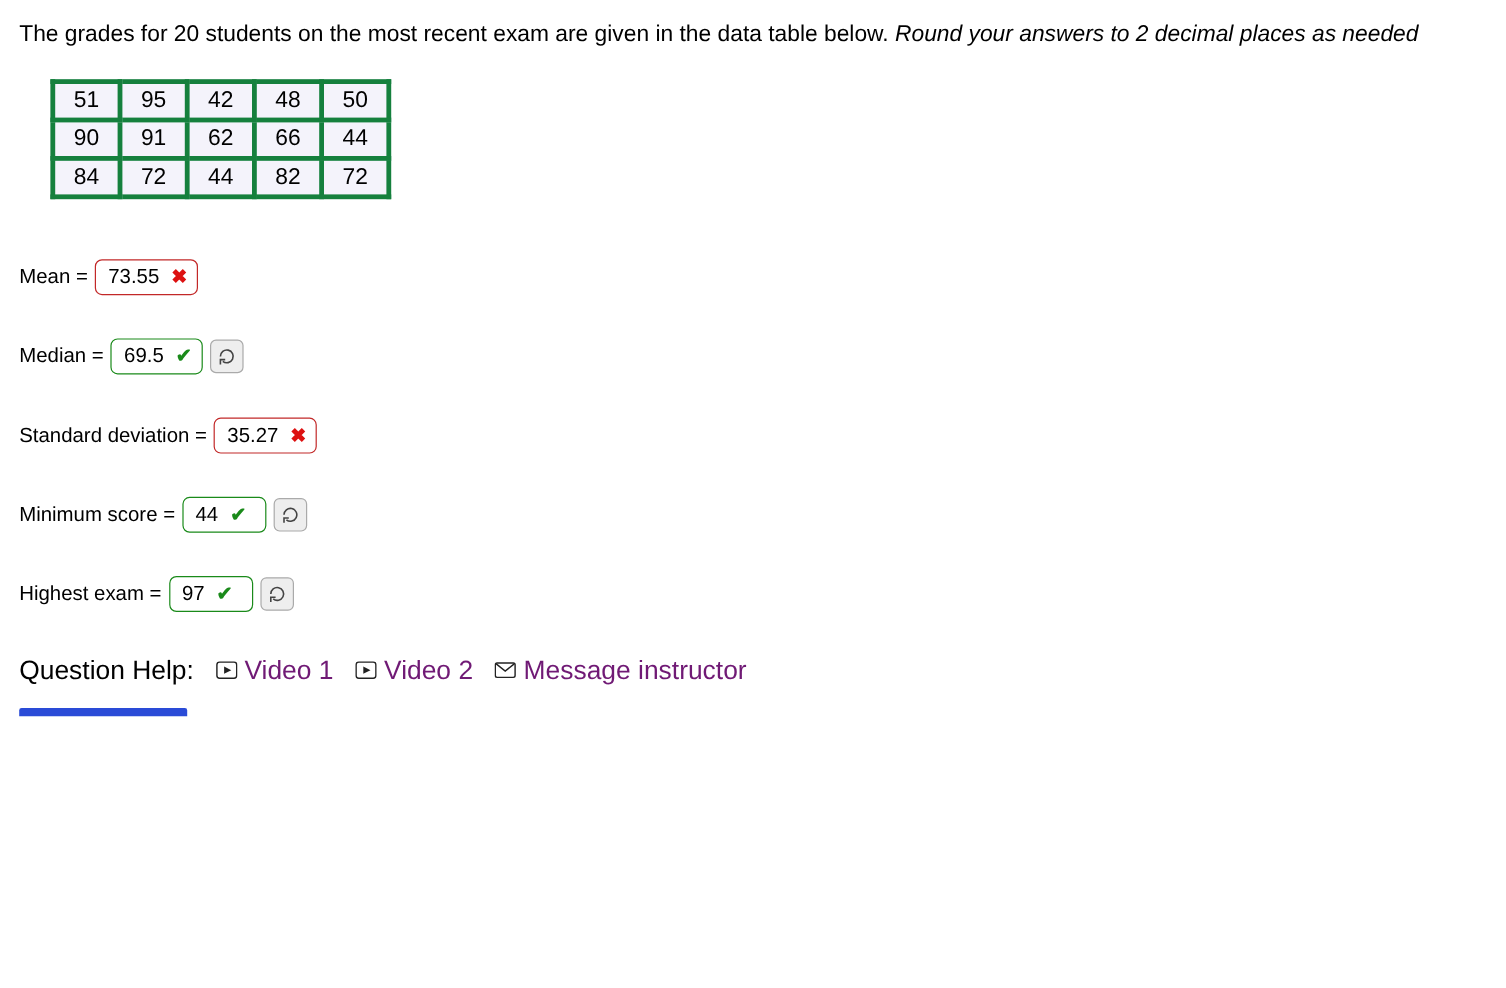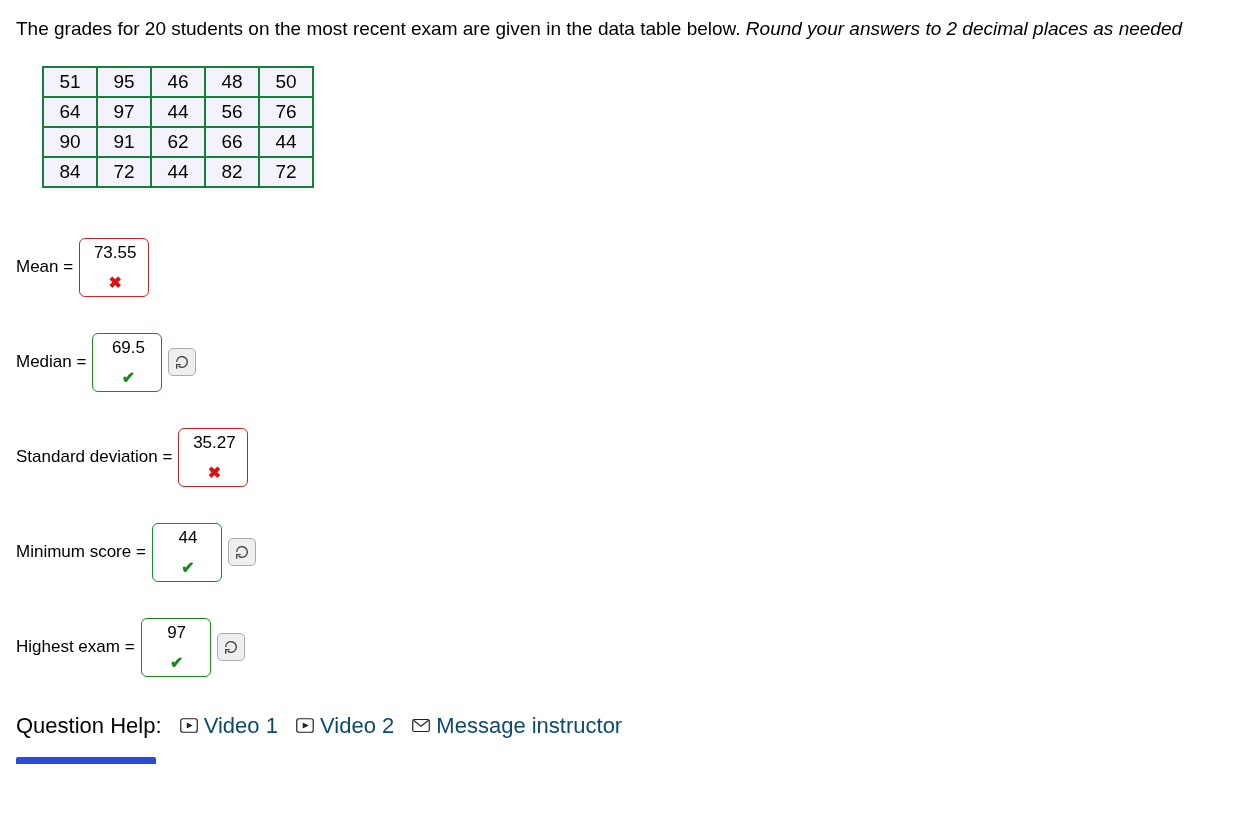--- a/index.html
+++ b/index.html
@@ -16,21 +16,21 @@
     }
     .question-text i {
     }
     .data-table {
       border-collapse: collapse;
       margin-left: 26px;
       margin-bottom: 50px;
       background: #f4f3fb;
     }
     .data-table td {
-      border: 2px solid #15803d;
+      border: 4px solid #15803d;
       width: 40px;
       height: 24px;
       text-align: center;
       vertical-align: middle;
       font-size: 19px;
       padding: 2px 6px;
     }
     .answer-row {
       margin-bottom: 36px;
       display: flex;
@@ -42,21 +42,20 @@
     }
     .answer-box {
       display: inline-flex;
       align-items: center;
       border: 1.5px solid;
       border-radius: 6px;
       padding: 4px 8px 4px 10px;
       font-size: 17px;
       min-width: 50px;
       gap: 10px;
-      flex-direction: column;
     }
     .answer-box.wrong {
       border-color: #c22828;
     }
     .answer-box.right {
       border-color: #1a8a1a;
     }
     .mark {
       font-weight: bold;
       font-size: 16px;
@@ -76,21 +75,21 @@
     }
     .retry-btn svg { width: 16px; height: 16px; }
     .help-row {
       font-size: 22px;
       margin-top: 8px;
       display: flex;
       align-items: center;
       gap: 6px;
     }
     .help-link {
-      color: #0c4a6e;
+      color: #701a75;
       text-decoration: none;
       cursor: pointer;
       display: inline-flex;
       align-items: center;
       gap: 4px;
     }
     .help-icon {
       display: inline-flex;
       align-items: center;
       justify-content: center;
@@ -110,30 +109,23 @@
 
 <div class="question-text">
   <span>The grades for 20 students on the most recent exam are given in the data table below. </span><i>Round your answers to 2 decimal places as needed</i>
 </div>
 
 <table class="data-table">
   <tbody id="data-table-body">
       <tr>
         <td>51</td>
         <td>95</td>
-        <td>46</td>
+        <td>42</td>
         <td>48</td>
         <td>50</td>
-      </tr>
-      <tr>
-        <td>64</td>
-        <td>97</td>
-        <td>44</td>
-        <td>56</td>
-        <td>76</td>
       </tr>
       <tr>
         <td>90</td>
         <td>91</td>
         <td>62</td>
         <td>66</td>
         <td>44</td>
       </tr>
       <tr>
         <td>84</td>

